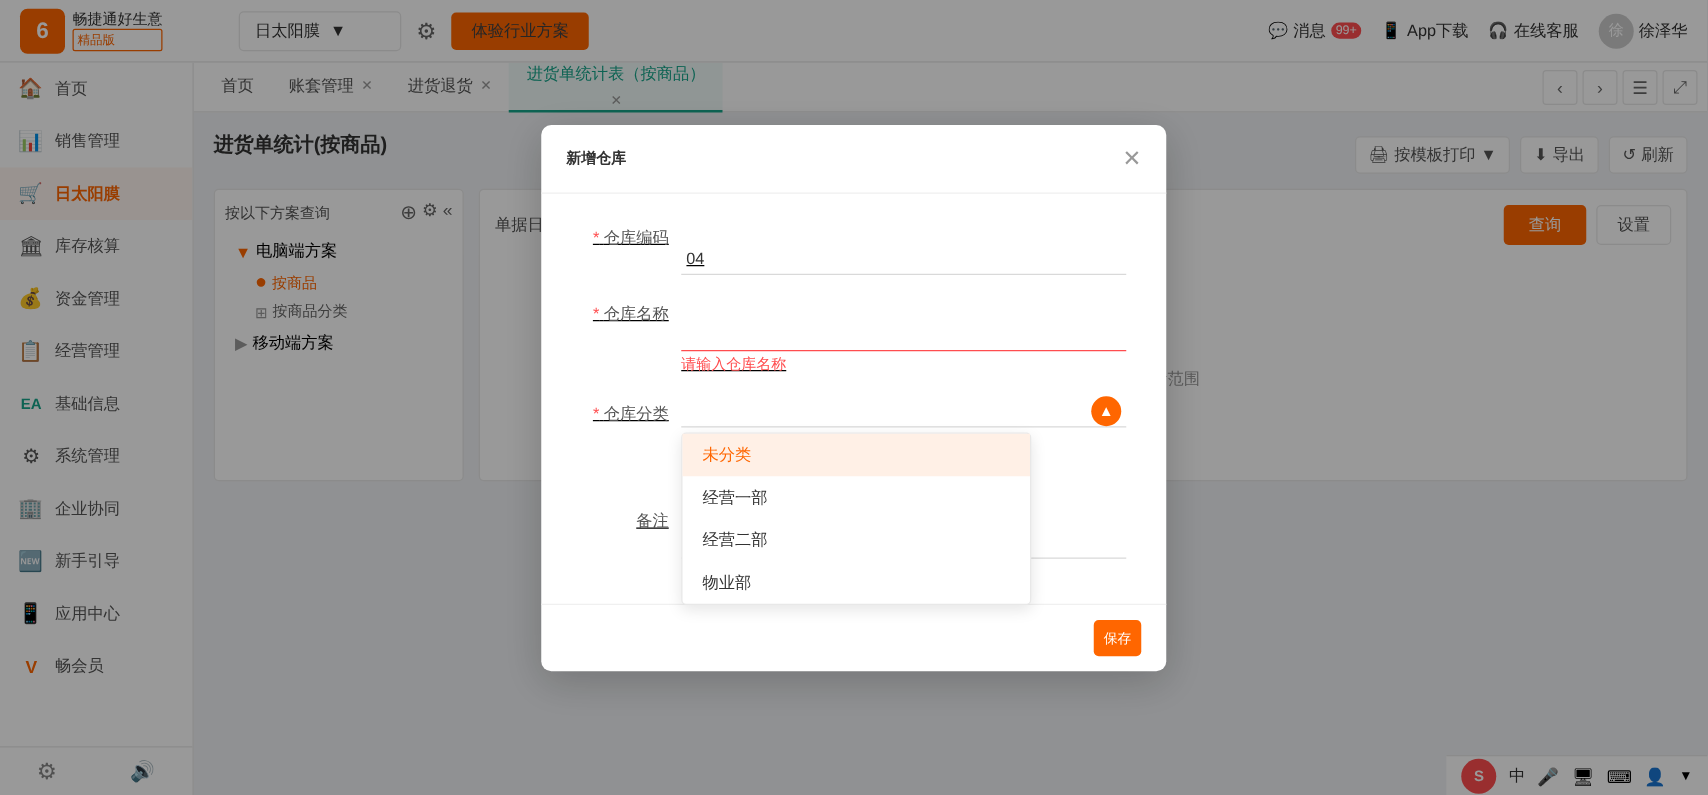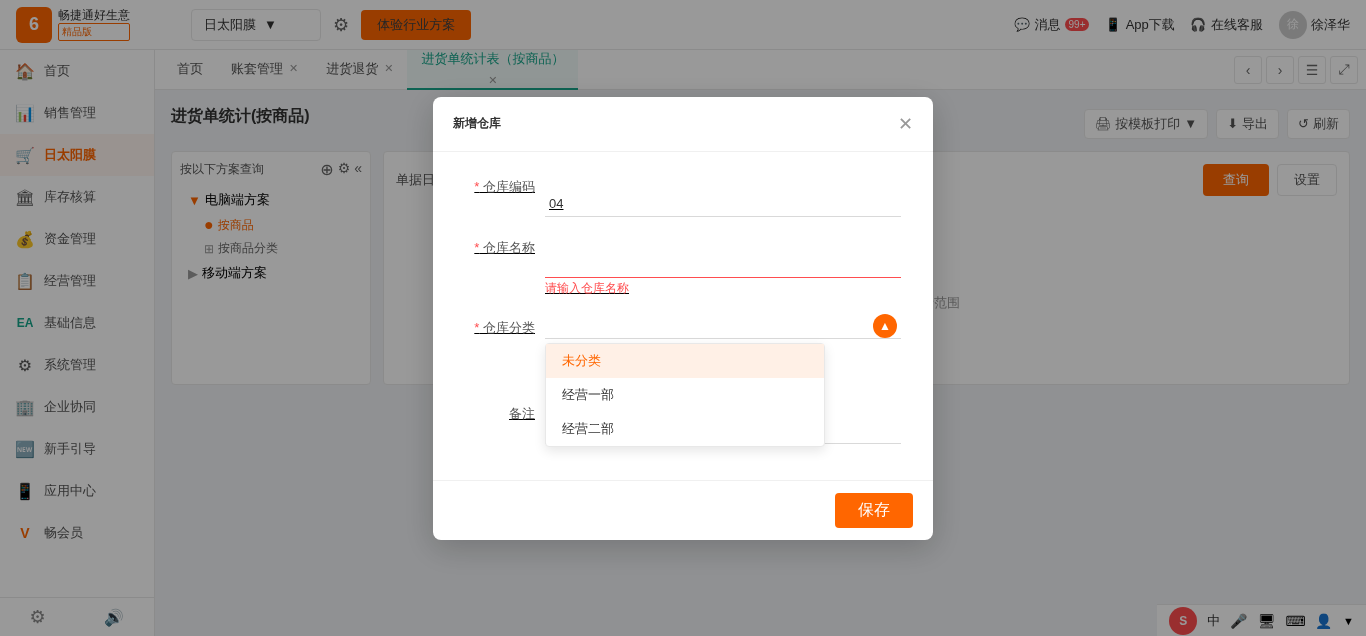--- a/index.html
+++ b/index.html
@@ -258,21 +258,21 @@
     }
     .dropdown-item {
       padding: 8px 16px;
       font-size: 13px;
       color: #333;
       cursor: pointer;
     }
     .dropdown-item.highlighted { background: #fff0e6; color: #ff6600; }
 
     .modal-footer { padding: 12px 20px; display: flex; justify-content: flex-end; gap: 8px; border-top: 1px solid #f0f0f0; }
-    .btn-save { background: #ff6600; color: white; border: none; padding: 7px 23px; border-radius: 4px; font-size: 16px; cursor: pointer; }
+    .btn-save { background: #ff6600; color: white; border: none; padding: 7px 8px; border-radius: 4px; font-size: 11px; cursor: pointer; }
 
     .breadcrumb-row { display: flex; align-items: center; justify-content: space-between; margin-bottom: 10px; }
   </style>
 </head>
 <body>
 
 <div class="top-header">
   <div class="logo-area">
     <div class="logo-icon">
       <span>6</span>
@@ -515,20 +515,21 @@
         </div>
         <div class="classification-input-wrap">
           <input class="classification-input" style="">
           <div class="chevron-up-btn">▲</div>
         </div>
 
         <div class="dropdown-list" style="left:80px;top:100%;margin-top:4px;">
           <div class="dropdown-item highlighted">未分类</div>
           <div class="dropdown-item">经营一部</div>
           <div class="dropdown-item">经营二部</div>
+          <div class="dropdown-item">物业部</div>
         </div>
       </div>
 
       <div class="form-row" style="margin-top:60px;">
         <div class="form-label">备注</div>
         <div class="form-field-wrap">
           <input class="form-input" style="">
         </div>
       </div>
     </div>

